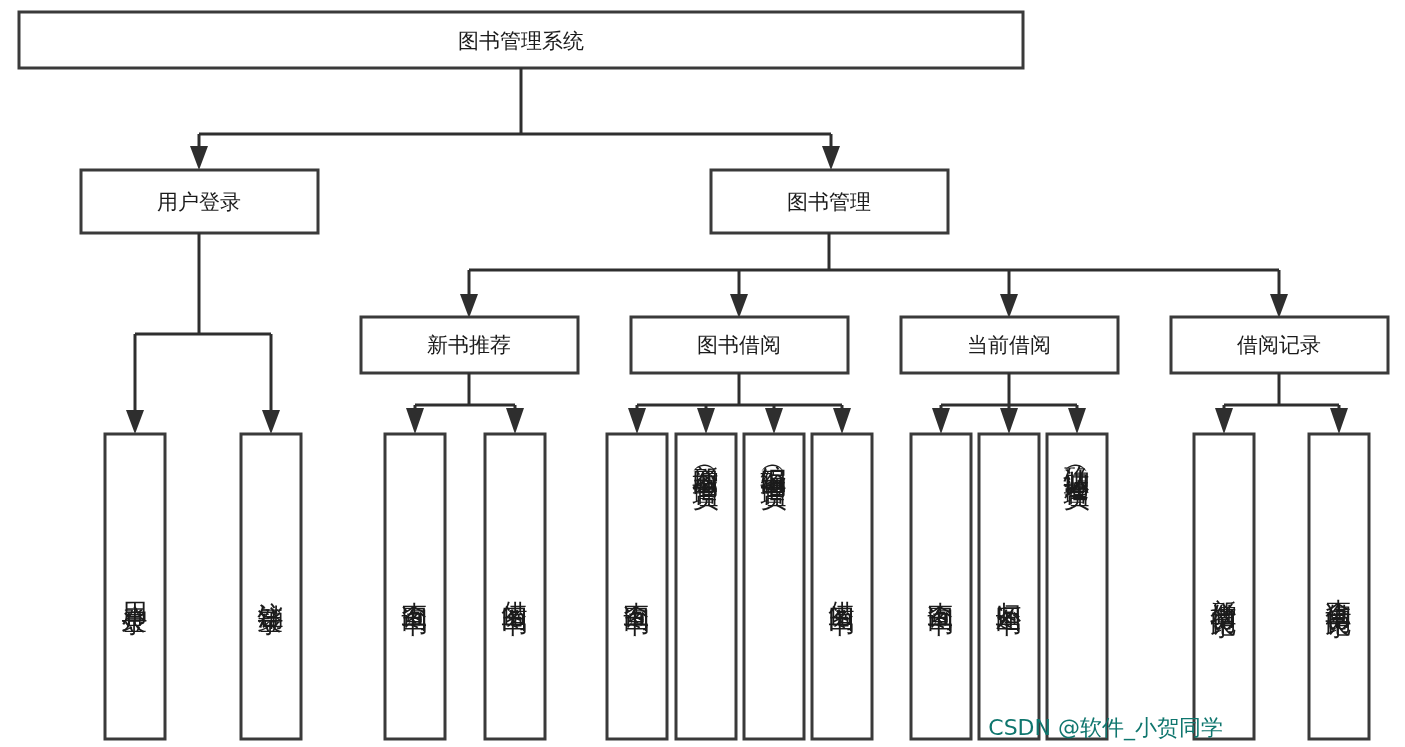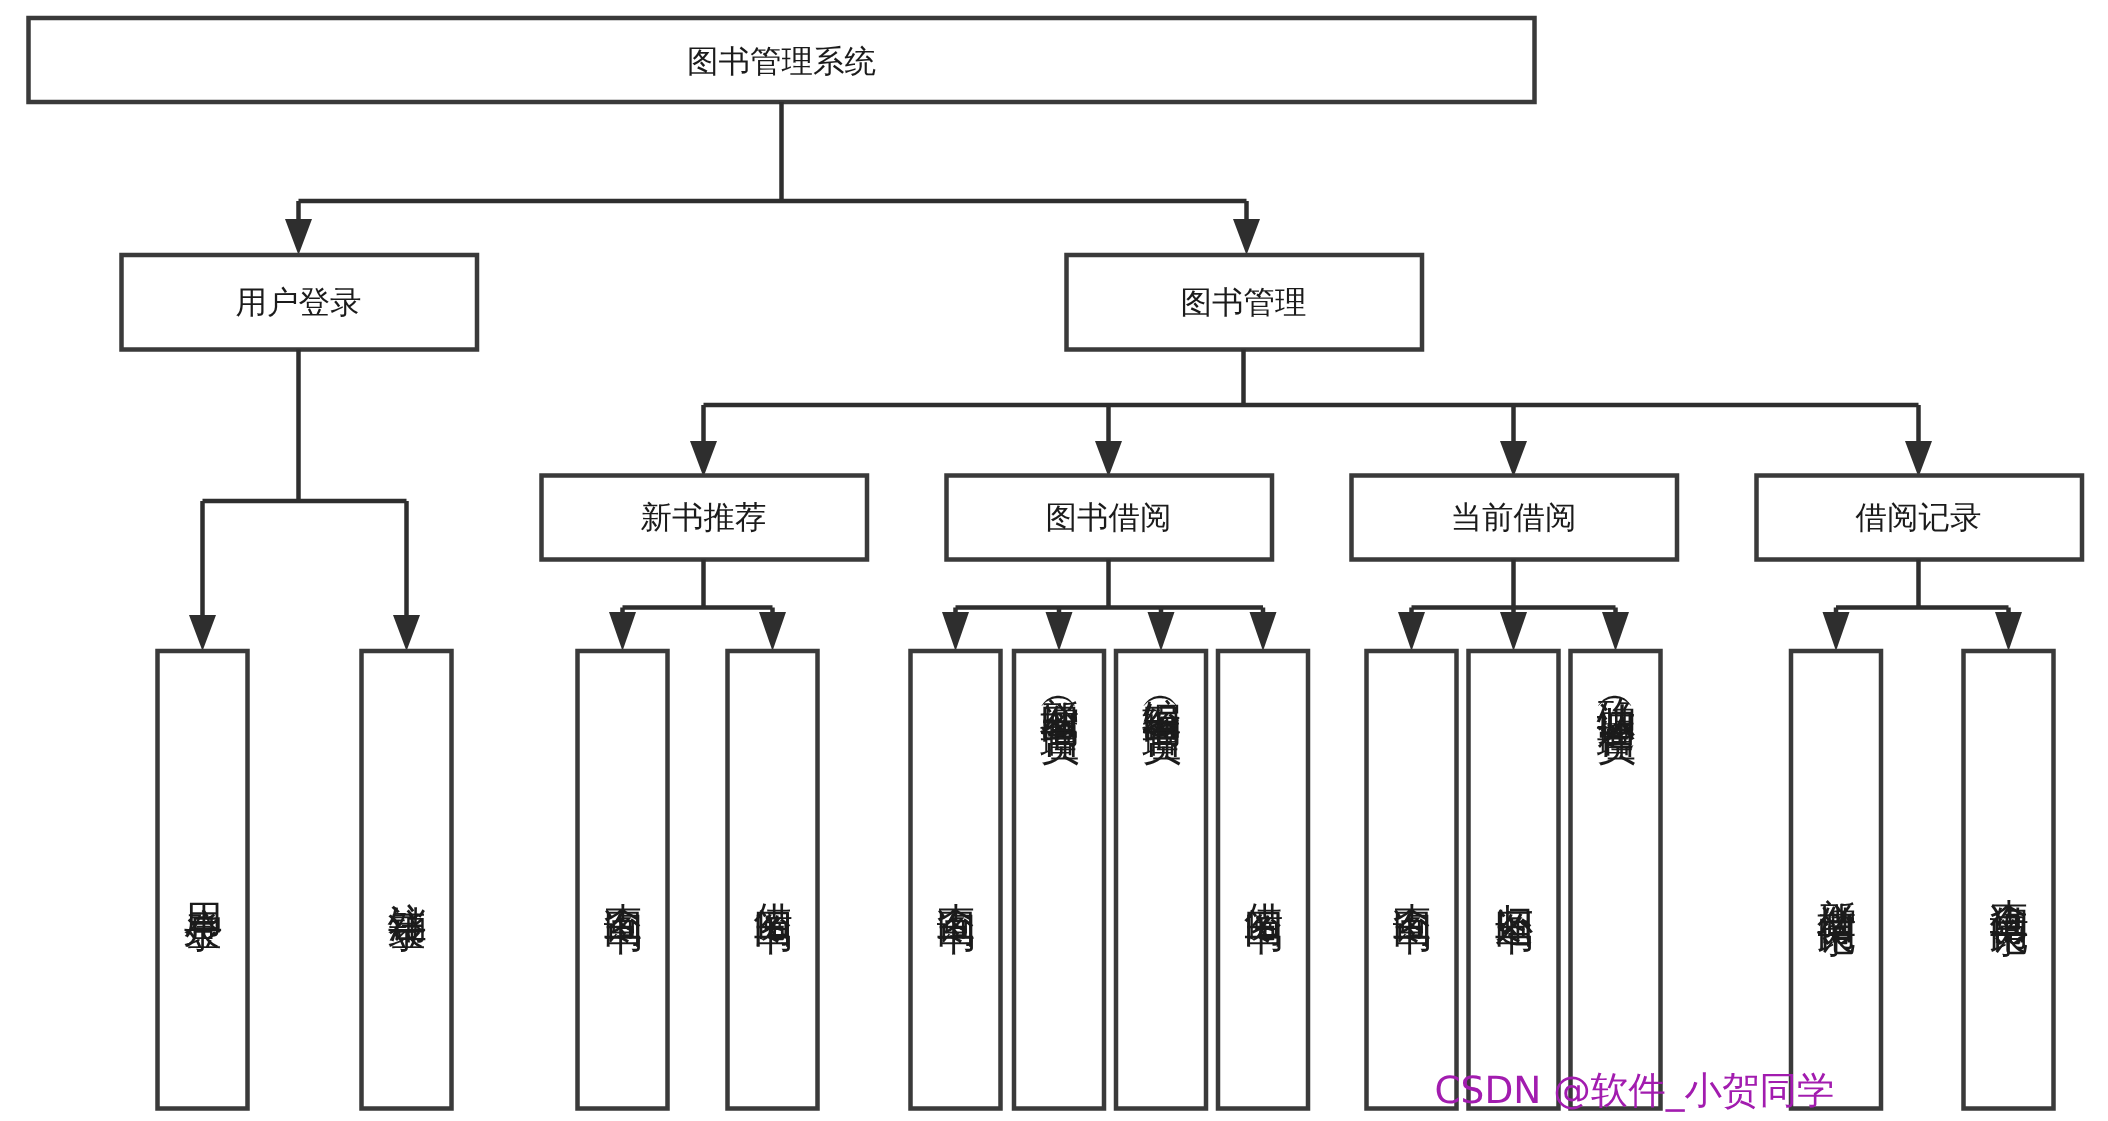--- a/index.html
+++ b/index.html
@@ -62,22 +62,22 @@
     display: flex;
     align-items: center;
     justify-content: center;
     pointer-events: none;
   }
   .watermark {
     position: absolute;
     right: 8px;
     bottom: 4px;
     font-family: "DejaVu Sans", "Liberation Sans", sans-serif;
-    font-size: 25px;
-    color: #a21caf;
+    font-size: 22px;
+    color: #0f766e;
     white-space: nowrap;
     user-select: none;
   }
 </style>
 </head>
 <body>
 
 <div id="diagram-root">
 
   <svg class="flow" viewBox="0 0 1405 747" xmlns="http://www.w3.org/2000/svg">

